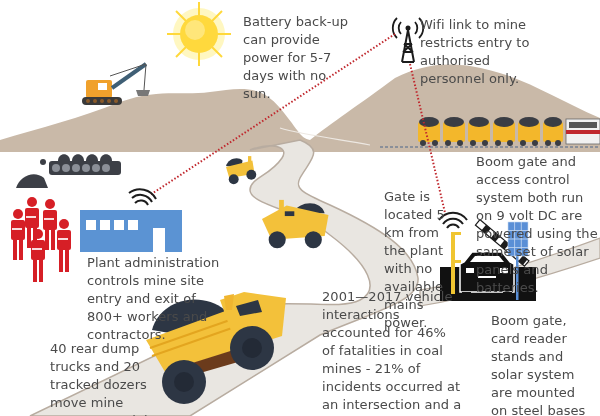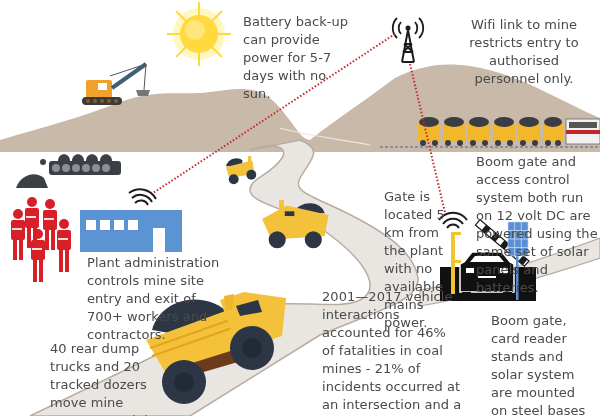--- a/index.html
+++ b/index.html
@@ -1,20 +1,20 @@
 <!DOCTYPE html>
 <html><head>
 <meta charset="utf-8">
 <style>
   html,body{margin:0;padding:0;background:#ffffff;}
   body{width:600px;height:416px;overflow:hidden;position:relative;font-family:"DejaVu Sans","Liberation Sans",sans-serif;}
   #scene{position:absolute;left:0;top:0;width:600px;height:416px;}
   .note{position:absolute;font-size:13px;line-height:18px;color:#4a4a4a;letter-spacing:0.05px;white-space:pre-line;}
   #n-battery{left:243px;top:13px;width:110px;}
-  #n-wifi{left:464px;top:16px;width:120px;text-align:center;}
+  #n-wifi{left:420px;top:16px;width:120px;}
   #n-boom{left:476px;top:153px;width:124px;}
   #n-gate{left:384px;top:188px;width:80px;}
   #n-plant{left:87px;top:254px;width:140px;}
   #n-stats{left:322px;top:288px;width:140px;}
   #n-trucks{left:50px;top:340px;width:100px;}
   #n-reloc{left:491px;top:312px;width:100px;}
 </style>
 </head>
 <body>
 
@@ -262,18 +262,18 @@
     <rect x="466" y="268" width="8" height="5" fill="#fff"></rect>
       <rect x="500" y="268" width="8" height="5" fill="#fff"></rect>
     <rect x="478" y="276" width="18" height="2" fill="#fff"></rect>
     <rect x="462" y="292" width="9" height="8" fill="#111"></rect>
       <rect x="503" y="292" width="9" height="8" fill="#111"></rect>
   </g>
 </svg>
 
 <div class="note" id="n-battery">Battery back-up can provide power for 5-7 days with no sun.</div>
 <div class="note" id="n-wifi">Wifi link to mine restricts entry to authorised personnel only.</div>
-<div class="note" id="n-boom">Boom gate and access control system both run on 12 volt DC are powered using the same set of solar panels and batteries.</div>
+<div class="note" id="n-boom">Boom gate and access control system both run on 9 volt DC are powered using the same set of solar panels and batteries.</div>
 <div class="note" id="n-gate">Gate is located 5 km from the plant with no available mains power.</div>
-<div class="note" id="n-plant">Plant administration controls mine site entry and exit of 700+ workers and contractors.</div>
+<div class="note" id="n-plant">Plant administration controls mine site entry and exit of 800+ workers and contractors.</div>
 <div class="note" id="n-stats">2001—2017 vehicle interactions accounted for 46% of fatalities in coal mines - 21% of incidents occurred at an intersection and a further 22%  on a haul road.</div>
 <div class="note" id="n-trucks">40 rear dump trucks and 20 tracked dozers move mine waste material and coal 7 days a week</div>
 <div class="note" id="n-reloc">Boom gate, card reader stands and solar system are mounted on steel bases for fast easy relocation.</div>
 
 </body></html>

